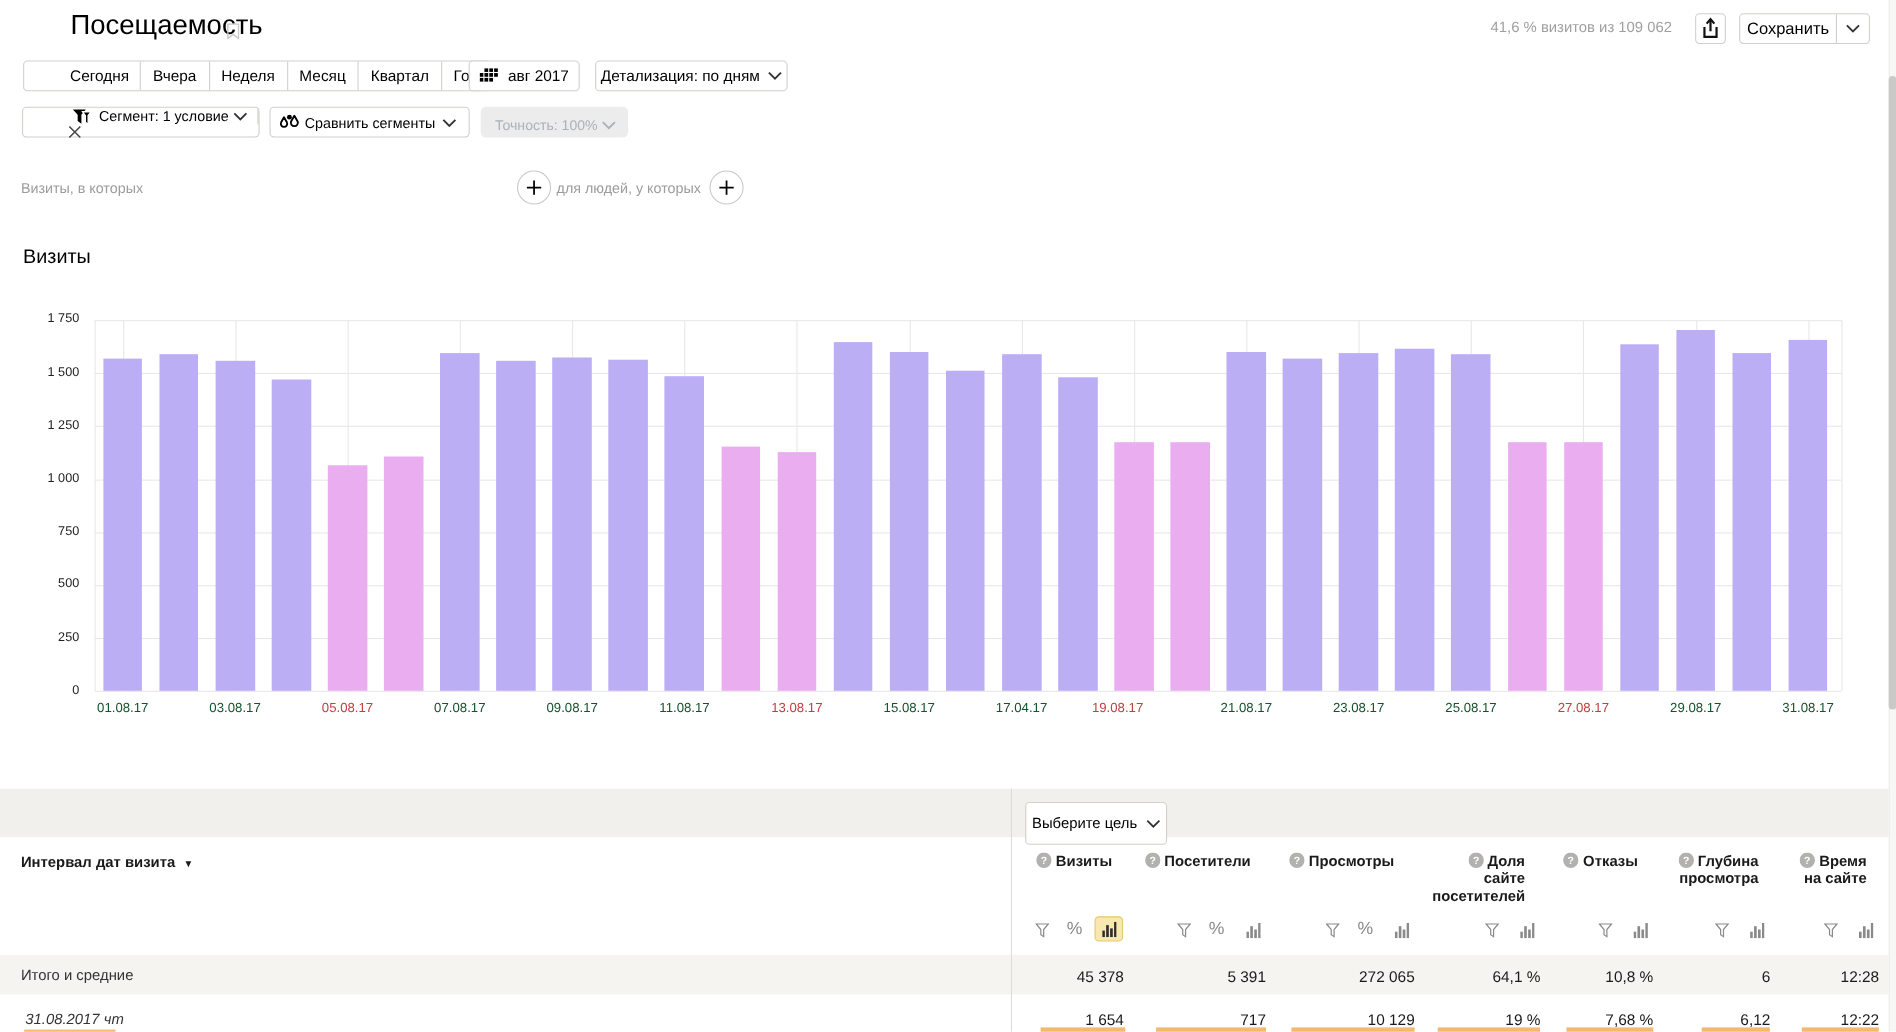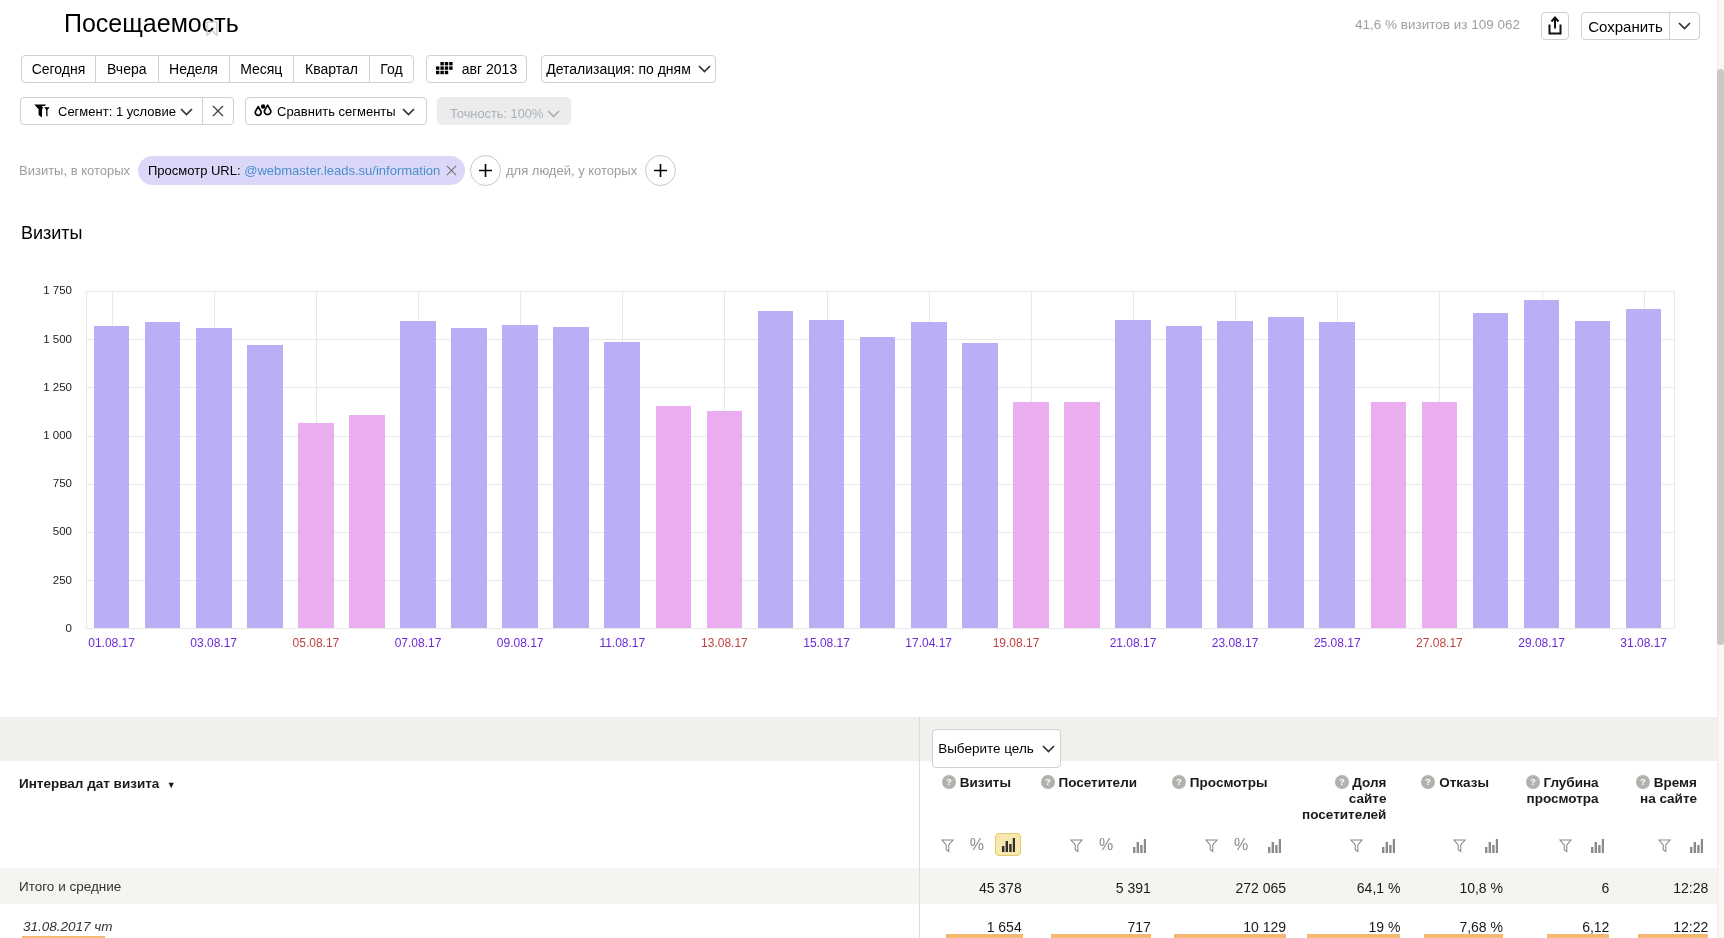--- a/index.html
+++ b/index.html
@@ -5,31 +5,31 @@
 html,body { width:1724px; height:938px; overflow:hidden; background:#fff;
   font-family:"Liberation Sans", sans-serif; color:#000; }
 #page { position:relative; width:1724px; height:938px; }
 .abs { position:absolute; }
 
 h1 { position:absolute; left:22px; top:9px; font-size:25px; font-weight:400;margin-left:42px; }
 .bkm { position:absolute; left:206px; top:21px; }
 .stat { position:absolute; top:17px; right:204px; font-size:13.5px; color:#a0a0a0; }
 .btn { position:absolute; height:28px; white-space:nowrap; background:#fff; border:1px solid #d2cfcc; border-radius:4px;
   font-size:14px; display:flex; align-items:center; justify-content:center; }
-.btngroup { position:absolute; display:flex; height:28px; border:1px solid #d2cfcc; border-radius:4px; background:#fff; }
+.btngroup { position:absolute; display:flex; height:28px; border:1px solid #d2cfcc; border-radius:4px; background:#fff;padding-left:32px; }
 .segcell { height:26px; white-space:nowrap; display:flex; align-items:center; justify-content:center; font-size:14px;
   border-right:1px solid #d2cfcc; }
 .segcell:last-child { border-right:none; }
 
 .vgl { position:absolute; top:290.9px; width:1px; height:337.4px; background:#e8e8e8; }
 .hgl { position:absolute; left:86.0px; width:1587.7px; height:1px; background:#e8e8e8; }
 .plotbord { position:absolute; top:290.9px; width:1px; height:337.4px; background:#e8e8e8; }
 .bar { position:absolute; width:35.7px; }
 .ylab { position:absolute; right:1652px; font-size:11.5px; color:#222; }
-.xlab { position:absolute; top:635.5px; width:80px; text-align:center; font-size:12px; color:#6d28d9; }
+.xlab { position:absolute; top:635.5px; width:80px; text-align:center; font-size:12px; color:#14532d; }
 .xlab.red { color:#bf4040; }
 
 .graylab { position:absolute; top:163px; font-size:13px; color:#9c9c9c; }
 .pill { position:absolute; left:138px; top:156px; height:29px; border-radius:15px; background:#dbd7f8;
   font-size:13px; display:flex; align-items:center; padding:0 7px 0 10px; }
 .pill a { color:#4a8fca; text-decoration:none; }
 .pluscirc { position:absolute; width:31px; height:31px; border:1px solid #c9c9c9; border-radius:50%;
   background:#fff; display:flex; align-items:center; justify-content:center; top:155px; }
 
 .sect { position:absolute; left:21px; top:223px; font-size:18px; font-weight:400; }
@@ -86,27 +86,27 @@
         <rect x="8.8" y="0.0" width="3.4" height="3.4" fill="#000"></rect>
         <rect x="13.200000000000001" y="0.0" width="3.4" height="3.4" fill="#000"></rect>
         <rect x="0.0" y="4.4" width="3.4" height="3.4" fill="#000"></rect>
         <rect x="4.4" y="4.4" width="3.4" height="3.4" fill="#000"></rect>
         <rect x="8.8" y="4.4" width="3.4" height="3.4" fill="#000"></rect>
         <rect x="13.200000000000001" y="4.4" width="3.4" height="3.4" fill="#000"></rect>
         <rect x="0.0" y="8.8" width="3.4" height="3.4" fill="#000"></rect>
         <rect x="4.4" y="8.8" width="3.4" height="3.4" fill="#000"></rect>
         <rect x="8.8" y="8.8" width="3.4" height="3.4" fill="#000"></rect>
       </svg>
-      <span>авг 2013</span>
+      <span>авг 2017</span>
     </div>
   <div class="btn" style="left:541px; top:55px; width:175px; gap:7px;">Детализация: по дням <svg width="13" height="8" viewBox="0 0 13 8" style="display:inline-block">
         <polyline points="1,1 6.5,6.5 12,1" fill="none" stroke="#333" stroke-width="1.7"></polyline>
       </svg></div>
 
-  <div class="btngroup" style="left:20px; top:97px;">
+  <div class="btngroup" style="left:20px; top:97px;flex-direction:column;">
     <div class="segcell" style="width:182px; justify-content:flex-start; padding:0 9px 0 13px; font-size:13px;">
         <svg width="17" height="14" viewBox="0 0 17 14">
           <path d="M0.2 0.6 H12 L8 5.3 V13.6 L4.6 11 V5.3 Z" fill="#000"></path>
           <path d="M9 2.6 H17 L14.1 6.1 V13.9 L11.6 12.1 V6.1 Z" fill="#000" stroke="#fff" stroke-width="1.2"></path>
         </svg>
         <span style="width:7px"></span>
         <span>Сегмент: 1 условие</span>
         <span style="margin-left:auto"><svg width="13" height="8" viewBox="0 0 13 8" style="display:inline-block">
             <polyline points="1,1 6.5,6.5 12,1" fill="none" stroke="#333" stroke-width="1.7"></polyline>
           </svg></span>
@@ -127,28 +127,20 @@
       <span>Сравнить сегменты</span>
       <span style="margin-left:auto"><svg width="13" height="8" viewBox="0 0 13 8" style="display:inline-block">
           <polyline points="1,1 6.5,6.5 12,1" fill="none" stroke="#333" stroke-width="1.7"></polyline>
         </svg></span>
     </div>
   <div class="btn" style="left:437px; top:97px; width:134px; justify-content:flex-start; padding:4px 10px 0 12px; font-size:12.8px; background:#ececec; border-color:#ececec; color:#a9b1ba; border-radius:5px;">Точность: 100%<span style="margin-left:auto"><svg width="13" height="8" viewBox="0 0 13 8" style="display:inline-block">
           <polyline points="1,1 6.5,6.5 12,1" fill="none" stroke="#a9b1ba" stroke-width="1.7"></polyline>
         </svg></span></div>
 
   <div class="graylab" style="left:19px;">Визиты, в которых</div>
-  <div class="pill">
-      <span>Просмотр URL:&nbsp;</span>
-      <a>@webmaster.leads.su/information</a>
-      <span style="width:5px"></span>
-      <svg width="13" height="13" viewBox="0 0 14 14" style="vertical-align:-1px">
-        <path d="M2 2 L12 12 M12 2 L2 12" stroke="#777" stroke-width="1.3"></path>
-      </svg>
-    </div>
   <div class="pluscirc" style="left:470px;">
       <svg width="15" height="15" viewBox="0 0 15 15">
         <path d="M7.5 1 V14 M1 7.5 H14" stroke="#000" stroke-width="1.6"></path>
       </svg>
     </div>
   <div class="graylab" style="left:506px;">для людей, у которых</div>
   <div class="pluscirc" style="left:645px;">
       <svg width="15" height="15" viewBox="0 0 15 15">
         <path d="M7.5 1 V14 M1 7.5 H14" stroke="#000" stroke-width="1.6"></path>
       </svg>

